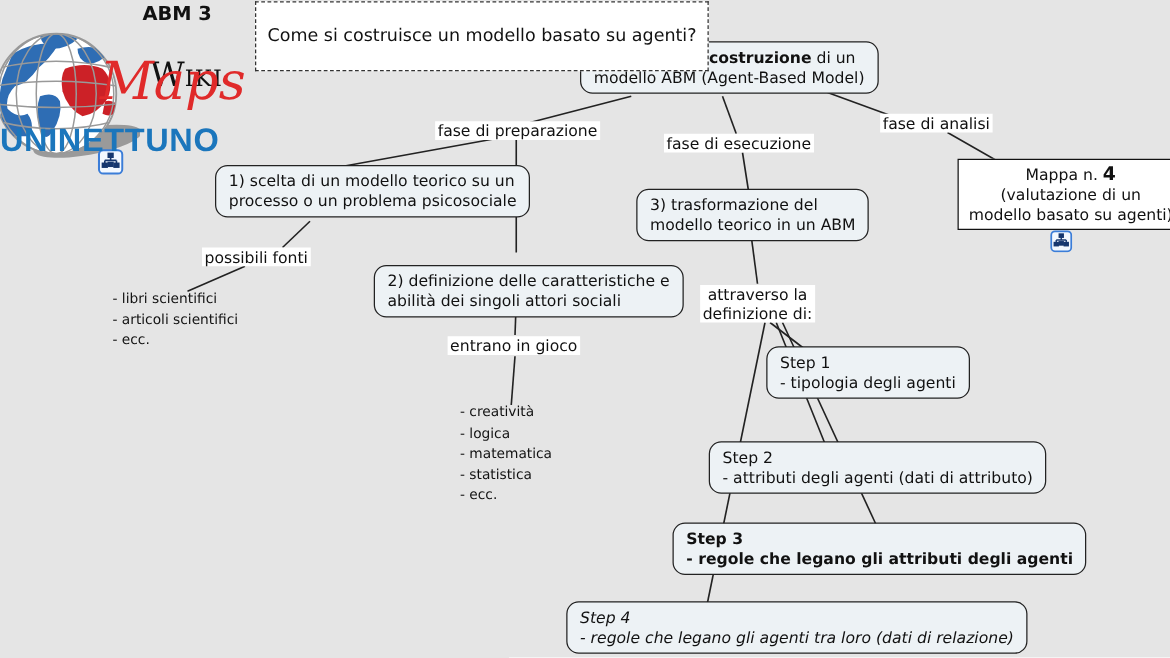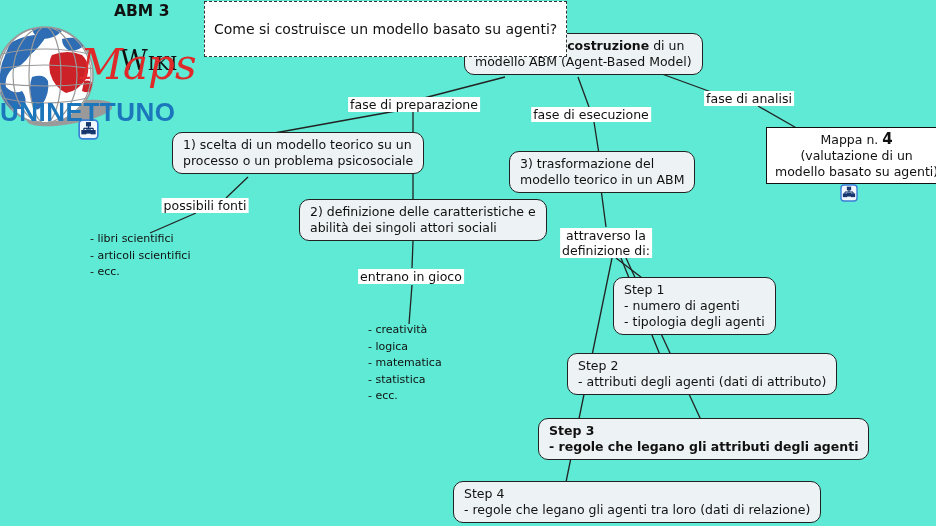--- a/index.html
+++ b/index.html
@@ -1,17 +1,17 @@
 <!DOCTYPE html>
 <html><head>
 <meta charset="utf-8">
 <style>
   html,body{margin:0;padding:0;background:#fff;}
   #canvas{
-    position:relative;width:936px;height:526px;background:#5eead4;overflow:hidden;
+    position:relative;width:936px;height:526px;background:#e5e5e5;overflow:hidden;
     font-family:"DejaVu Sans",sans-serif;color:#111;
   }
   svg.lines{position:absolute;left:0;top:0;z-index:1;}
   .node{
     position:absolute;z-index:2;background:#edf2f5;border:1.4px solid #222;
     border-radius:10px;padding:4px 10px;font-size:12.5px;line-height:16px;
     white-space:nowrap;
   }
   .node.center{text-align:center;}
   .node.sharp{border-radius:0;background:#fff;border:1.6px solid #111;padding:3px 8px;}
@@ -124,21 +124,21 @@
   </div>
 
   <div class="lbl" style="left:414px;top:97px;">fase di preparazione</div>
   <div class="lbl" style="left:591px;top:107px;">fase di esecuzione</div>
   <div class="lbl" style="left:749px;top:91px;">fase di analisi</div>
 
   <div class="node" style="left:172px;top:132px;">
     <div>1) scelta di un modello teorico su un</div>
     <div>processo o un problema psicosociale</div>
   </div>
-  <div class="node" style="left:299px;top:199px;">
+  <div class="node" style="left:299px;top:212px;">
     <div>2) definizione delle caratteristiche e</div>
     <div>abilità dei singoli attori sociali</div>
   </div>
   <div class="node" style="left:509px;top:151px;">
     <div>3) trasformazione del</div>
     <div>modello teorico in un ABM</div>
   </div>
 
   <div class="node sharp center" style="left:766px;top:127px;">
     <div><span>Mappa n.</span><span class="map-num">4</span></div>
@@ -174,29 +174,28 @@
   <div class="list" style="left:368px;top:322px;">
     <div>- creatività</div>
     <div>- logica</div>
     <div>- matematica</div>
     <div>- statistica</div>
     <div>- ecc.</div>
   </div>
 
   <div class="node" style="left:613px;top:277px;">
     <div>Step 1</div>
-    <div>- numero di agenti</div>
     <div>- tipologia degli agenti</div>
   </div>
   <div class="node" style="left:567px;top:353px;">
     <div>Step 2</div>
     <div>- attributi degli agenti (dati di attributo)</div>
   </div>
   <div class="node" style="left:538px;top:418px;font-weight:bold;">
     <div>Step 3</div>
     <div>- regole che legano gli attributi degli agenti</div>
   </div>
-  <div class="node" style="left:453px;top:481px;">
+  <div class="node" style="left:453px;top:481px;font-style:italic;">
     <div>Step 4</div>
     <div>- regole che legano gli agenti tra loro (dati di relazione)</div>
   </div>
 
 </div>
 
 </body></html>

